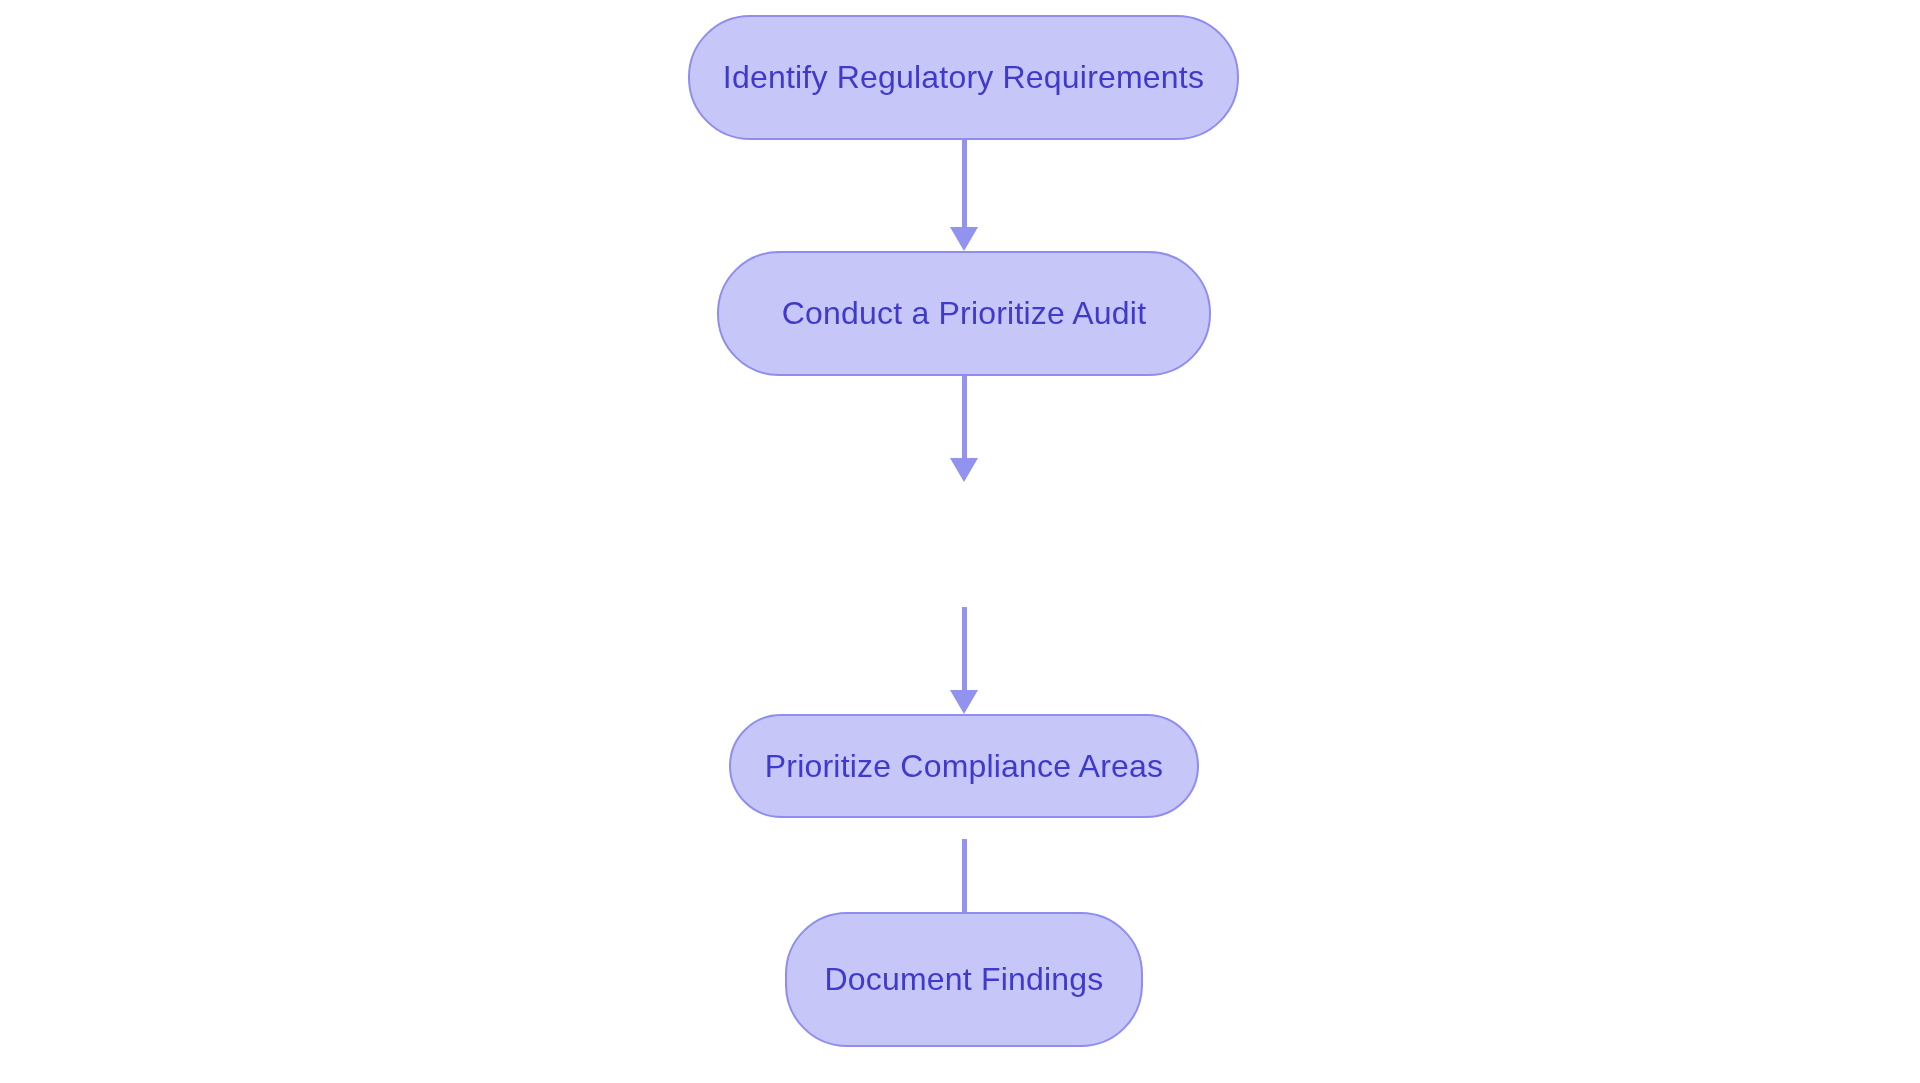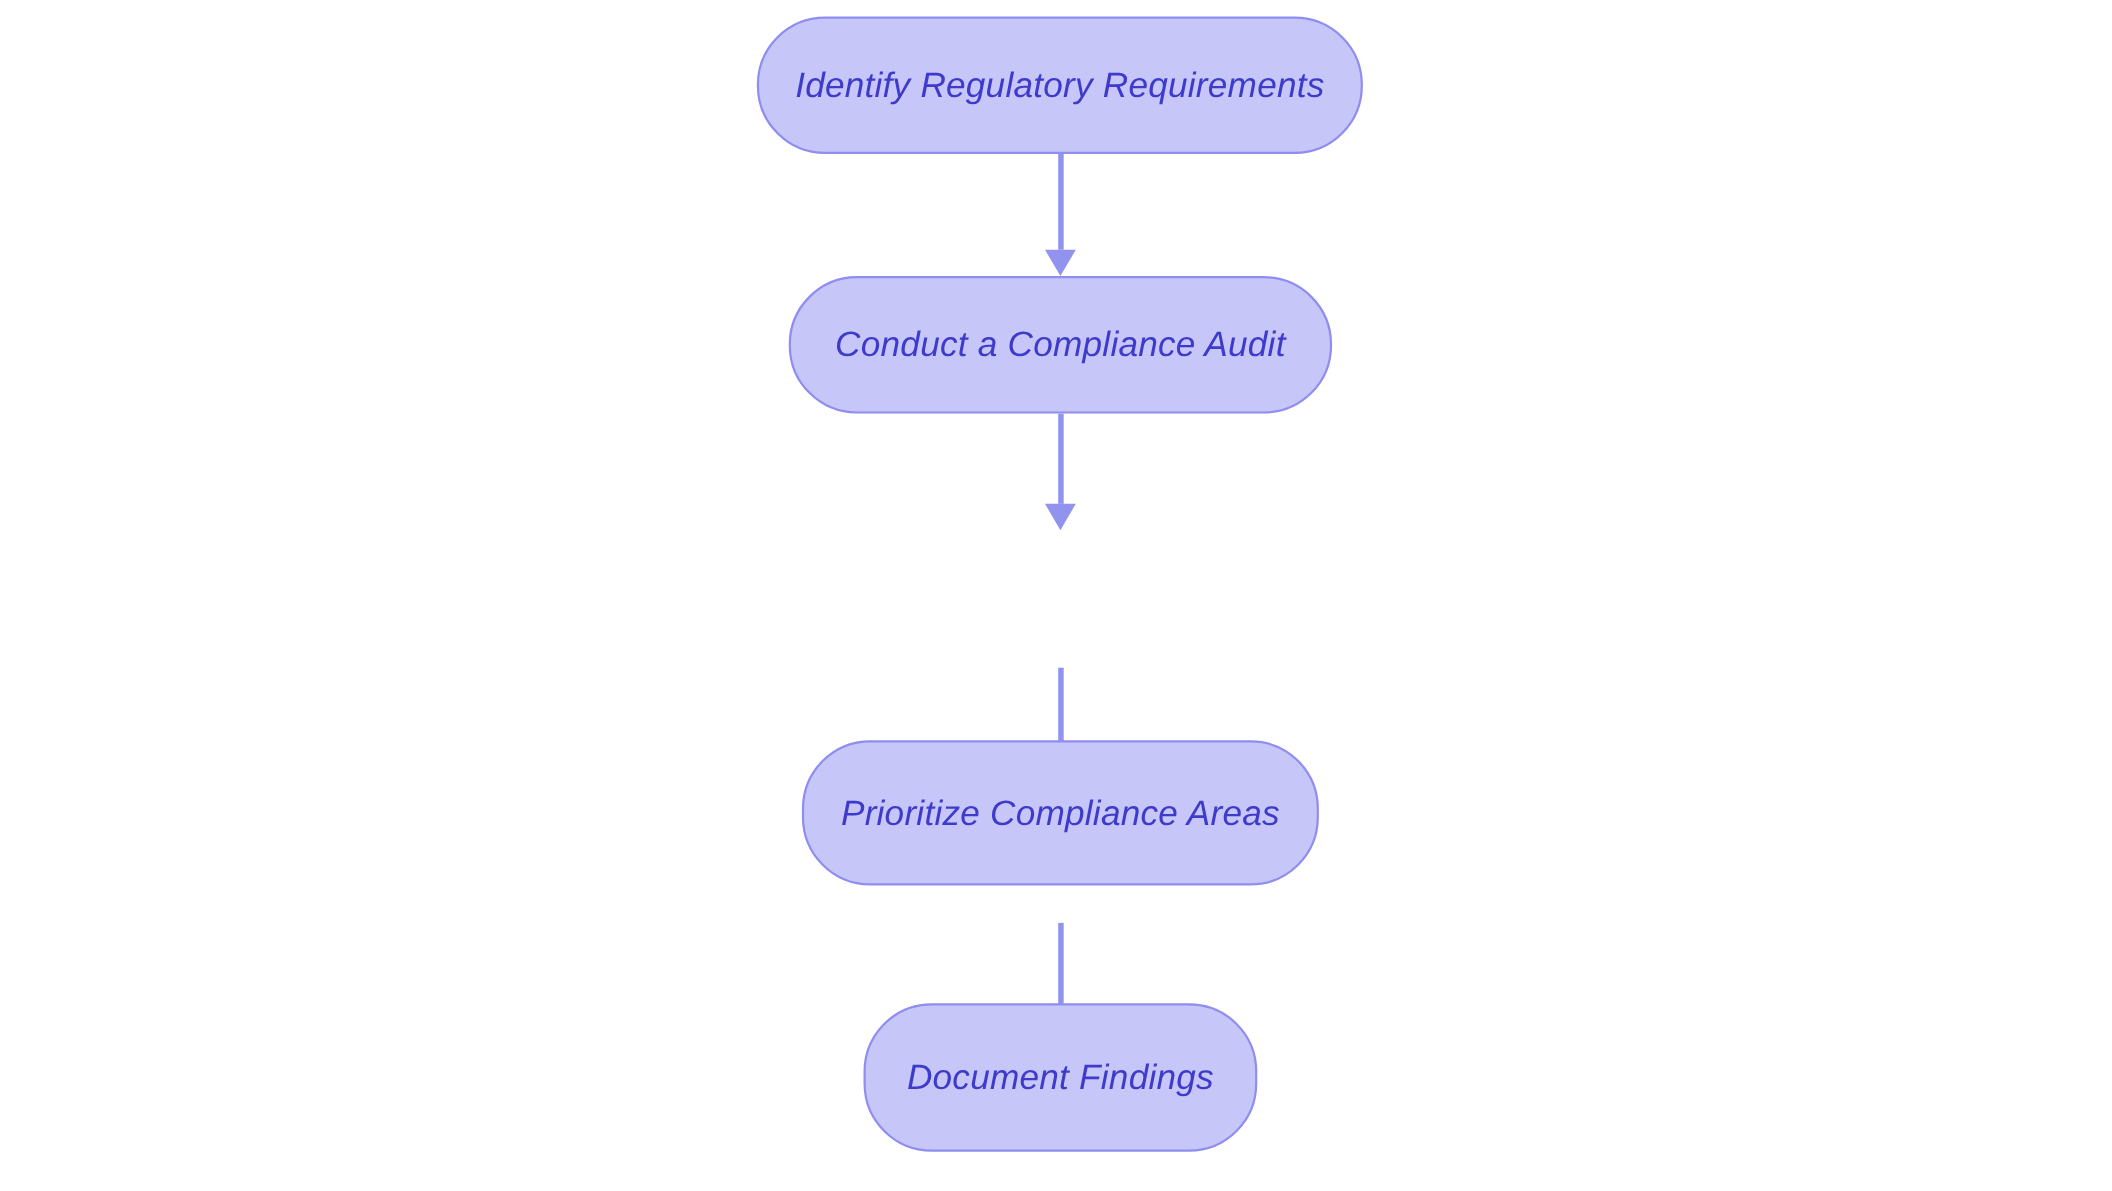--- a/index.html
+++ b/index.html
@@ -2,21 +2,21 @@
 <html style="--bg: #ffffff; --node-fill: #c7c6f8; --node-border: #8f8df0; --node-text: #3e3acb; --arrow: #9193ee;"><head>
 <meta charset="utf-8">
 <style>
   :root {
     --node-fill: #c7c6f8;
     --node-border: #8f8df0;
     --node-text: #3e3acb;
     --arrow: #9193ee;
     --bg: #ffffff;
   }
-  * { margin: 0; padding: 0; box-sizing: border-box; font-style: italic; }
+  * { margin: 0; padding: 0; box-sizing: border-box; }
   html, body { background: var(--bg); }
   .canvas {
     position: relative;
     width: 1920px;
     height: 1083px;
     background: var(--bg);
     overflow: hidden;
     font-family: "Liberation Sans", "DejaVu Sans", sans-serif;
   }
   .node {
@@ -30,21 +30,21 @@
     color: var(--node-text);
     font-size: 32px;
     font-weight: 500;
     letter-spacing: 0.2px;
     text-align: center;
     white-space: nowrap;
   }
   .node-1 { left: 688px; top: 15px;  width: 551px; height: 125px; }
   .node-2 { left: 717px; top: 251px; width: 494px; height: 125px; }
   .node-3 { left: 769px; top: 482px; width: 390px; height: 125px; }
-  .node-4 { left: 729px; top: 673px; width: 470px; height: 132px; }
+  .node-4 { left: 729px; top: 714px; width: 470px; height: 104px; }
   .node-5 { left: 785px; top: 912px; width: 358px; height: 135px; }
 
   .arrow {
     position: absolute;
     left: 936px;            
     width: 56px;
     display: flex;
     flex-direction: column;
     align-items: center;
   }
@@ -73,21 +73,21 @@
   <div class="node node-1">
     <span>Identify Regulatory Requirements</span>
   </div>
 
   <div class="arrow arrow-1">
     <div class="shaft"></div>
     <div class="head"></div>
   </div>
 
   <div class="node node-2">
-    <span>Conduct a Compliance Audit</span>
+    <span>Conduct a Prioritize Audit</span>
   </div>
 
   <div class="arrow arrow-2">
     <div class="shaft"></div>
     <div class="head"></div>
   </div>
 
 
   <div class="arrow arrow-3">
     <div class="shaft"></div>

